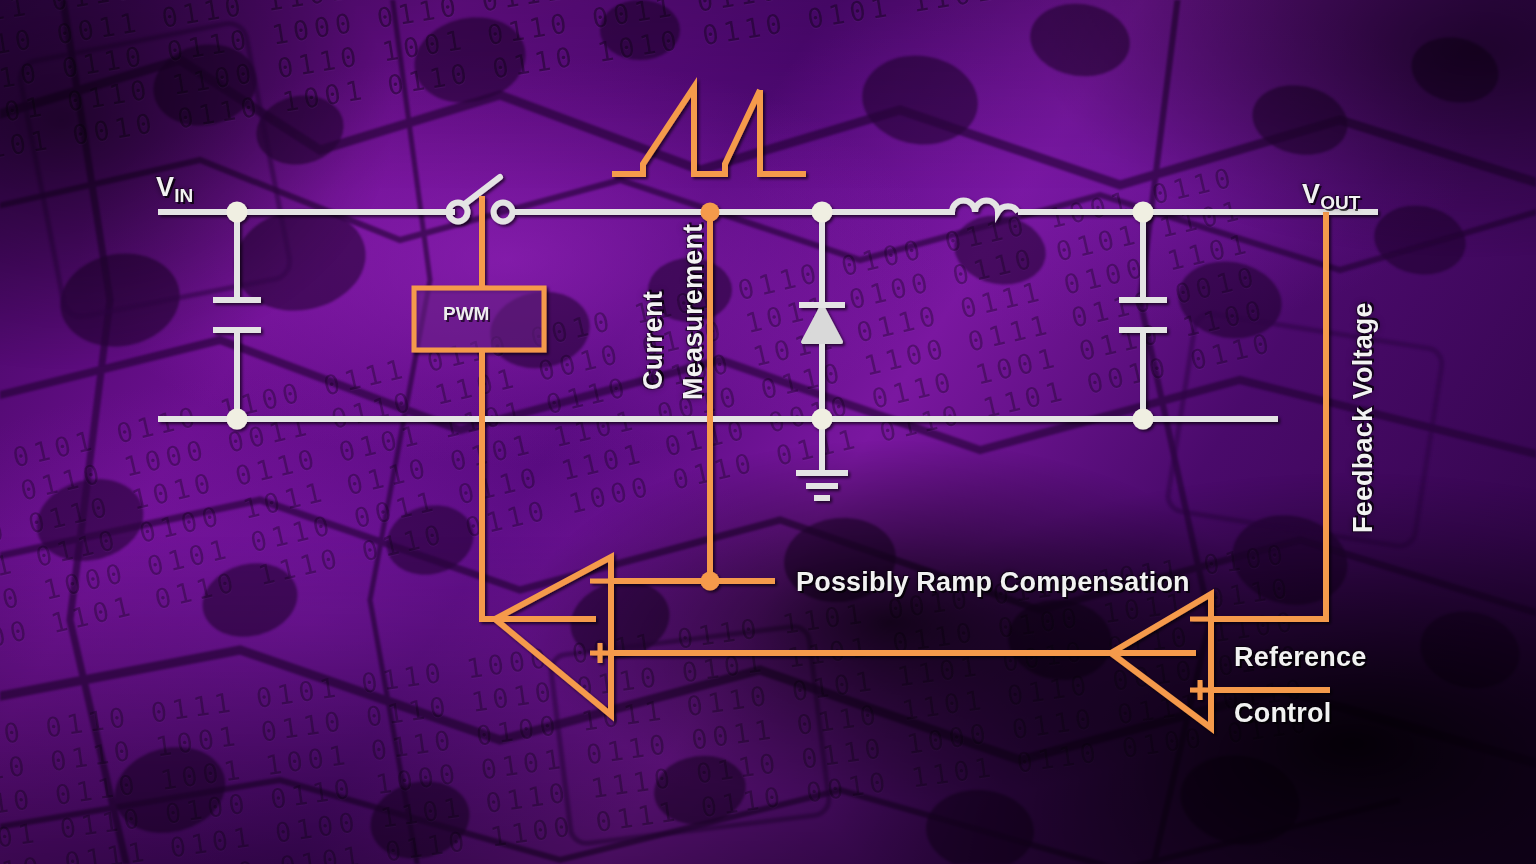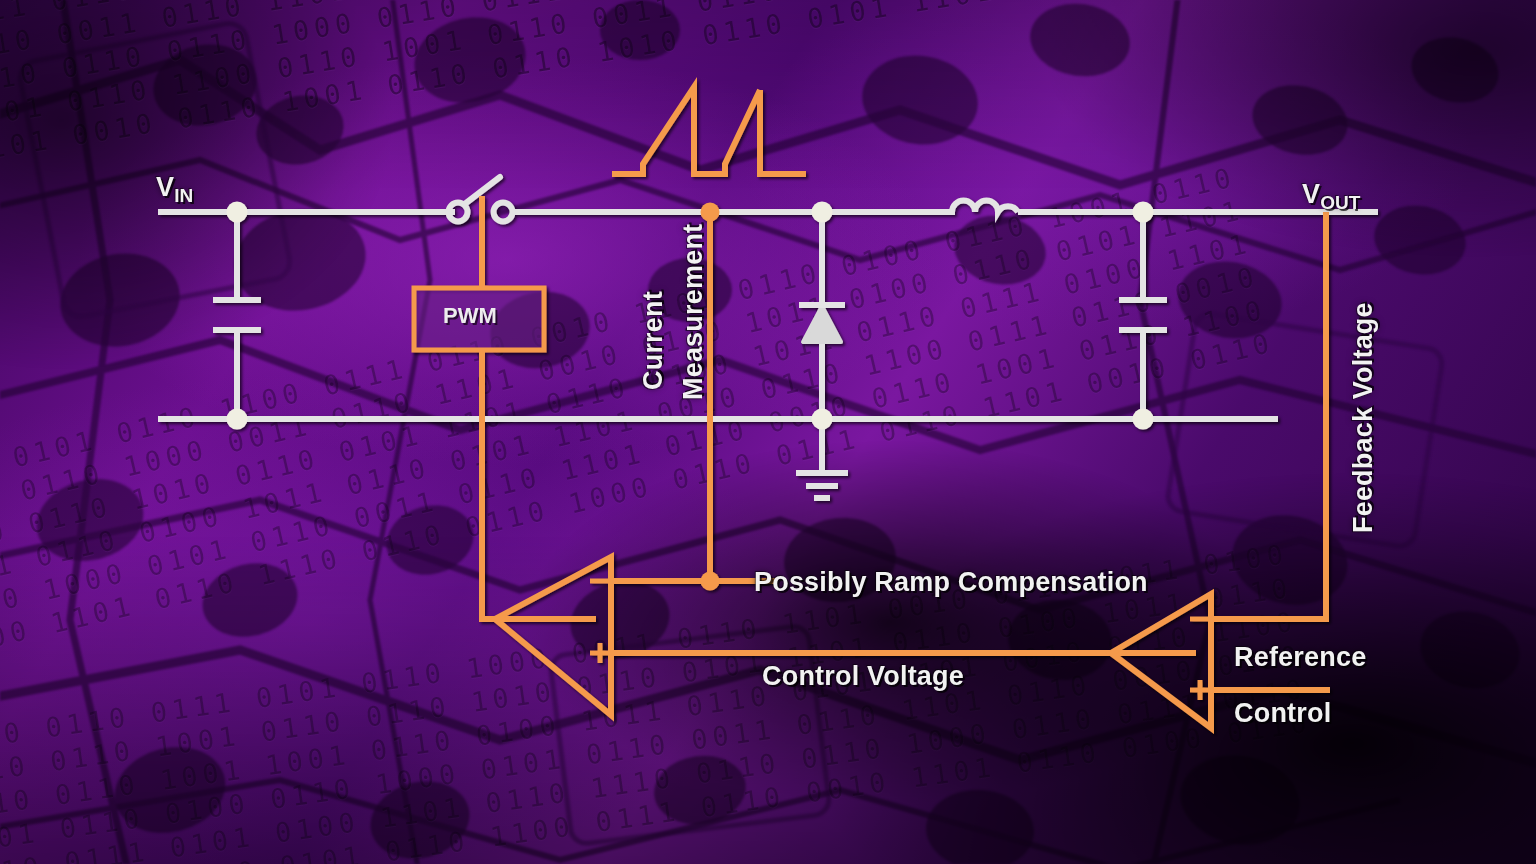--- a/index.html
+++ b/index.html
@@ -55,21 +55,21 @@
     font-weight:bold;
     text-shadow:2px 2px 0 rgba(0,0,0,.72), -1px -1px 0 rgba(0,0,0,.5), 0 0 6px rgba(0,0,0,.55);
     white-space:nowrap;
     letter-spacing:.2px;
   }
   .vtag{font-size:27px;}
   .vtag sub{font-size:19px;letter-spacing:0;}
   .big{font-size:27px;}
   .rot{transform-origin:0 0;transform:rotate(-90deg);}
   .pwm-text{
-    position:absolute;font-size:22px;font-weight:bold;color:#ededed;
+    position:absolute;font-size:19px;font-weight:bold;color:#ededed;
     text-shadow:2px 2px 0 rgba(0,0,0,.6);
   }
 </style>
 </head>
 <body>
 
 <div id="stage">
 
   <div class="bg-base"></div>
 
@@ -284,20 +284,19 @@
     <span>V</span><sub>OUT</sub>
   </div>
 
   <div class="pwm-text" style="left:443px;top:303px;">PWM</div>
 
   <div class="lbl big rot" style="left:638px;top:390px;">Current</div>
   <div class="lbl big rot" style="left:678px;top:400px;">Measurement</div>
 
   <div class="lbl big rot" style="left:1348px;top:533px;">Feedback Voltage</div>
 
-  <div class="lbl big" style="left:754px;top:567px;">Possibly Ramp Compensation</div>
-
-  <div class="lbl big" style="left:762px;top:661px;">Control Voltage</div>
+  <div class="lbl big" style="left:796px;top:567px;">Possibly Ramp Compensation</div>
+
 
   <div class="lbl big" style="left:1234px;top:642px;">Reference</div>
   <div class="lbl big" style="left:1234px;top:698px;">Control</div>
 
 </div>
 
 </body></html>

